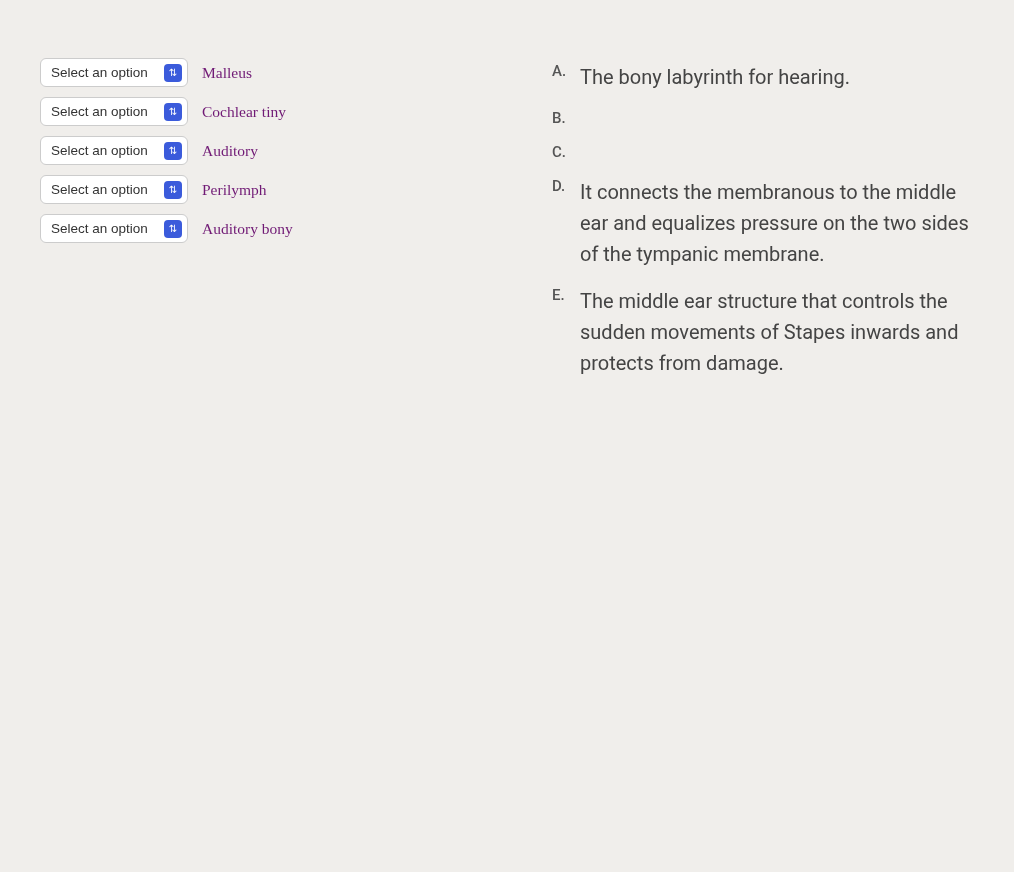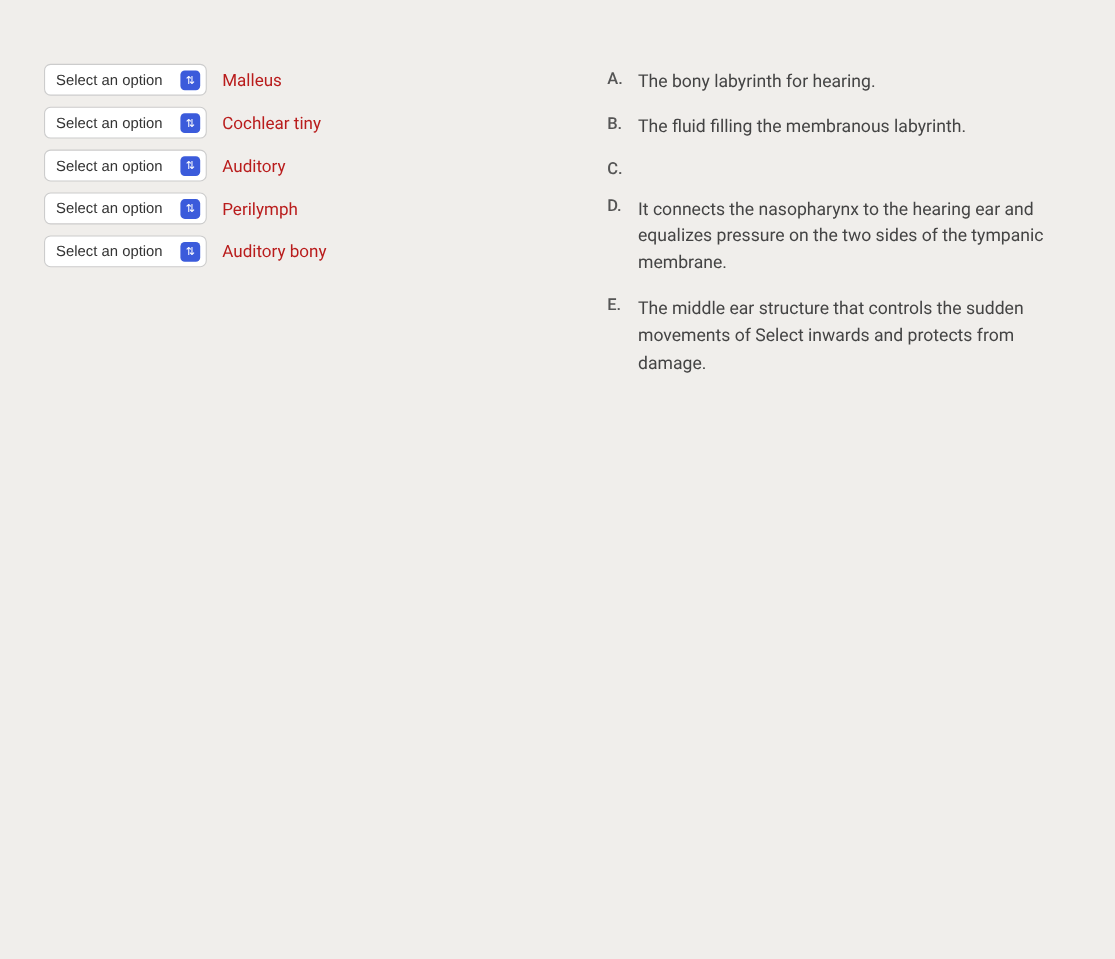--- a/index.html
+++ b/index.html
@@ -74,22 +74,23 @@
       border-radius: 4px;
       display: flex;
       align-items: center;
       justify-content: center;
       color: white;
       font-size: 10px;
     }
 
     .term-label {
       font-size: 15.5px;
-      color: #b91c1c;
+      color: #701a75;
       font-weight: 400;
+      font-family: Liberation Serif, serif;
     }
 
     .right-column {
       flex: 1;
       display: flex;
       flex-direction: column;
       gap: 16px;
       padding-top: 4px;
     }
 
@@ -101,21 +102,21 @@
 
     .def-letter {
       font-size: 15px;
       color: #555;
       font-weight: 500;
       min-width: 20px;
       flex-shrink: 0;
     }
 
     .def-text {
-      font-size: 16px;
+      font-size: 20px;
       color: #444;
       line-height: 1.55;
     }
   </style>
 </head>
 <body>
 
 <h1 class="page-title"></h1>
 
 <div class="main-layout">
@@ -160,28 +161,27 @@
     </div>
 
   <div class="right-column">
 
   <div class="definition-item">
         <span class="def-letter">A.</span>
         <span class="def-text">The bony labyrinth for hearing.</span>
       </div>
       <div class="definition-item">
         <span class="def-letter">B.</span>
-        <span class="def-text">The fluid filling the membranous labyrinth.</span>
       </div>
       <div class="definition-item">
         <span class="def-letter">C.</span>
       </div>
       <div class="definition-item">
         <span class="def-letter">D.</span>
-        <span class="def-text">It connects the nasopharynx to the hearing ear and equalizes pressure on the two sides of the tympanic membrane.</span>
+        <span class="def-text">It connects the membranous to the middle ear and equalizes pressure on the two sides of the tympanic membrane.</span>
       </div>
       <div class="definition-item">
         <span class="def-letter">E.</span>
-        <span class="def-text">The middle ear structure that controls the sudden movements of Select inwards and protects from damage.</span>
+        <span class="def-text">The middle ear structure that controls the sudden movements of Stapes inwards and protects from damage.</span>
       </div>
     </div>
 
 </div>
 
 </body></html>

